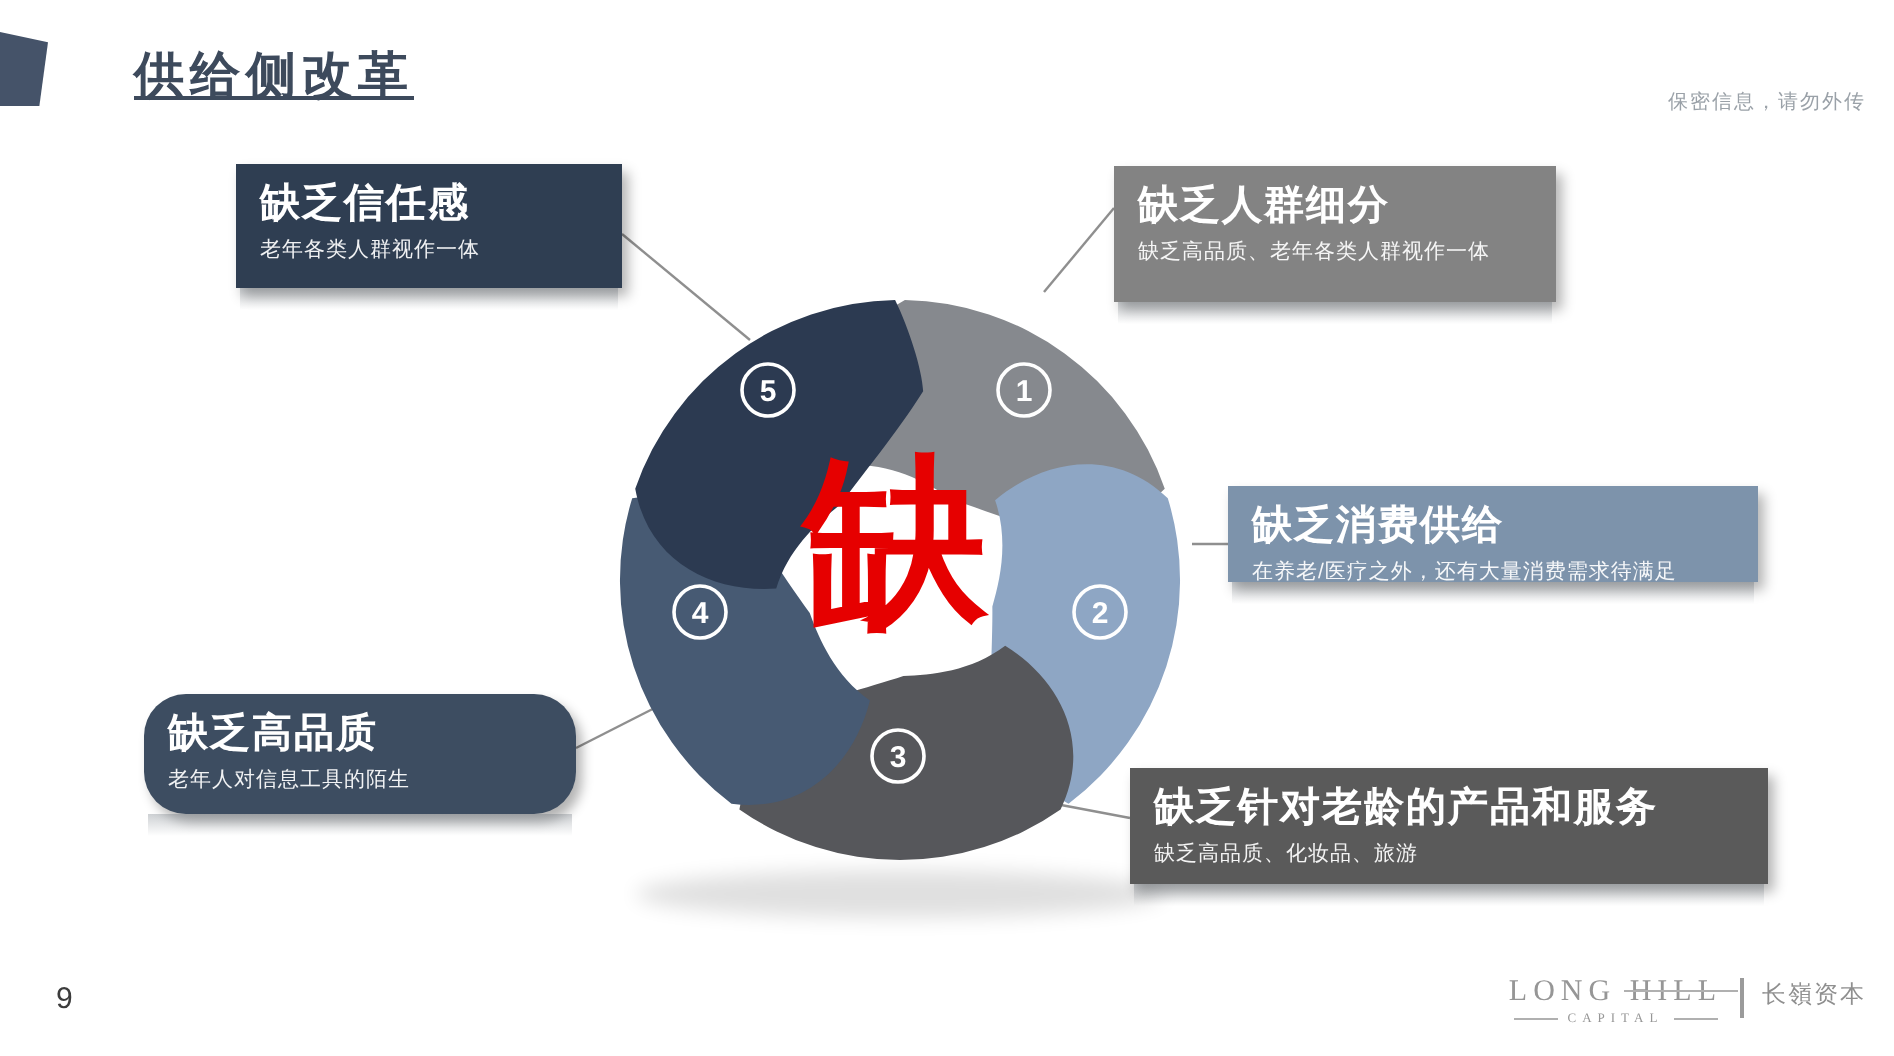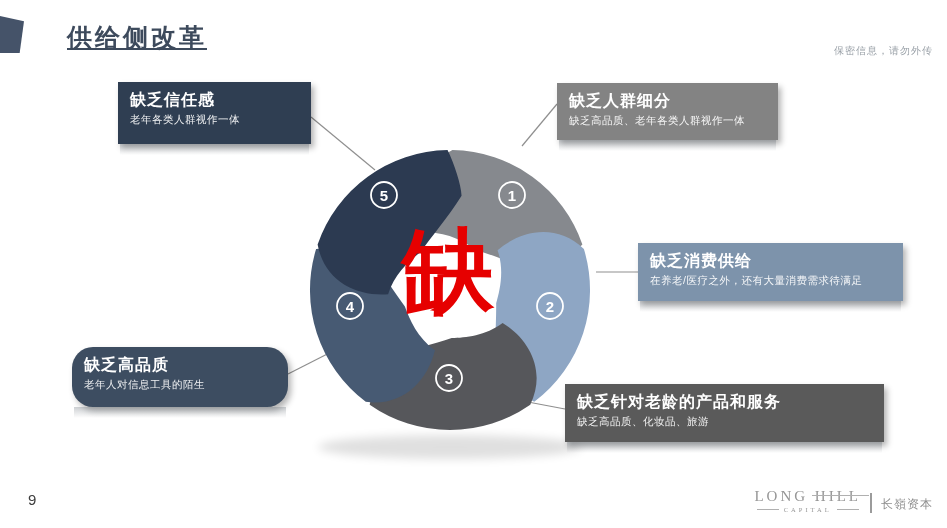--- a/index.html
+++ b/index.html
@@ -28,31 +28,31 @@
   .center-char{font-size:92px; font-weight:bold; fill:#e60000;}
   
   .callout{
     position:absolute; box-sizing:border-box; padding:8px 12px 6px 12px;
     color:#ffffff; box-shadow:3px 4px 6px rgba(0,0,0,0.30);
   }
   .callout::after{
     content:""; position:absolute; left:2px; right:2px; top:100%; height:11px;
     background:linear-gradient(to bottom, rgba(90,100,110,0.30), rgba(255,255,255,0));
   }
-  .callout .c-title{font-size:16px; font-weight:bold; letter-spacing:1px; line-height:1.25;}
+  .callout .c-title{font-size:20px; font-weight:bold; letter-spacing:1px; line-height:1.25;}
   .callout .c-sub{font-size:10.5px; margin-top:3px; letter-spacing:0.5px; color:rgba(255,255,255,0.93);}
   .box-tl{left:118px; top:82px;  width:193px; height:62px;}
-  .box-tr{left:557px; top:83px;  width:221px; height:57px;}
-  .box-r {left:638px; top:243px; width:265px; height:58px;}
+  .box-tr{left:557px; top:83px;  width:221px; height:68px;}
+  .box-r {left:614px; top:243px; width:265px; height:48px;}
   .box-bl{left:72px;  top:347px; width:216px; height:60px;border-radius:21px;}
   .box-br{left:565px; top:384px; width:319px; height:58px;}
   
   .page-number{position:absolute; left:28px; top:491px; font-size:15px; color:#3c3c3c;}
   .logo{
-    position:absolute; right:14px; top:489px; display:flex; align-items:flex-end;
+    position:absolute; right:14px; top:489px; display:flex; align-items:flex-start;
     gap:9px; color:#969696;
   }
   .logo-en{position:relative; text-align:center; font-family:"Liberation Serif","DejaVu Serif",serif;}
   .logo-en .l1{font-size:15px; letter-spacing:3px; line-height:1;}
   .logo-en .l1::after{
     content:""; position:absolute; top:6px; left:54%; right:-8px;
     border-top:1px solid #b0b0b0;
   }
   .logo-en .l2{
     display:flex; align-items:center; gap:5px; justify-content:center;

